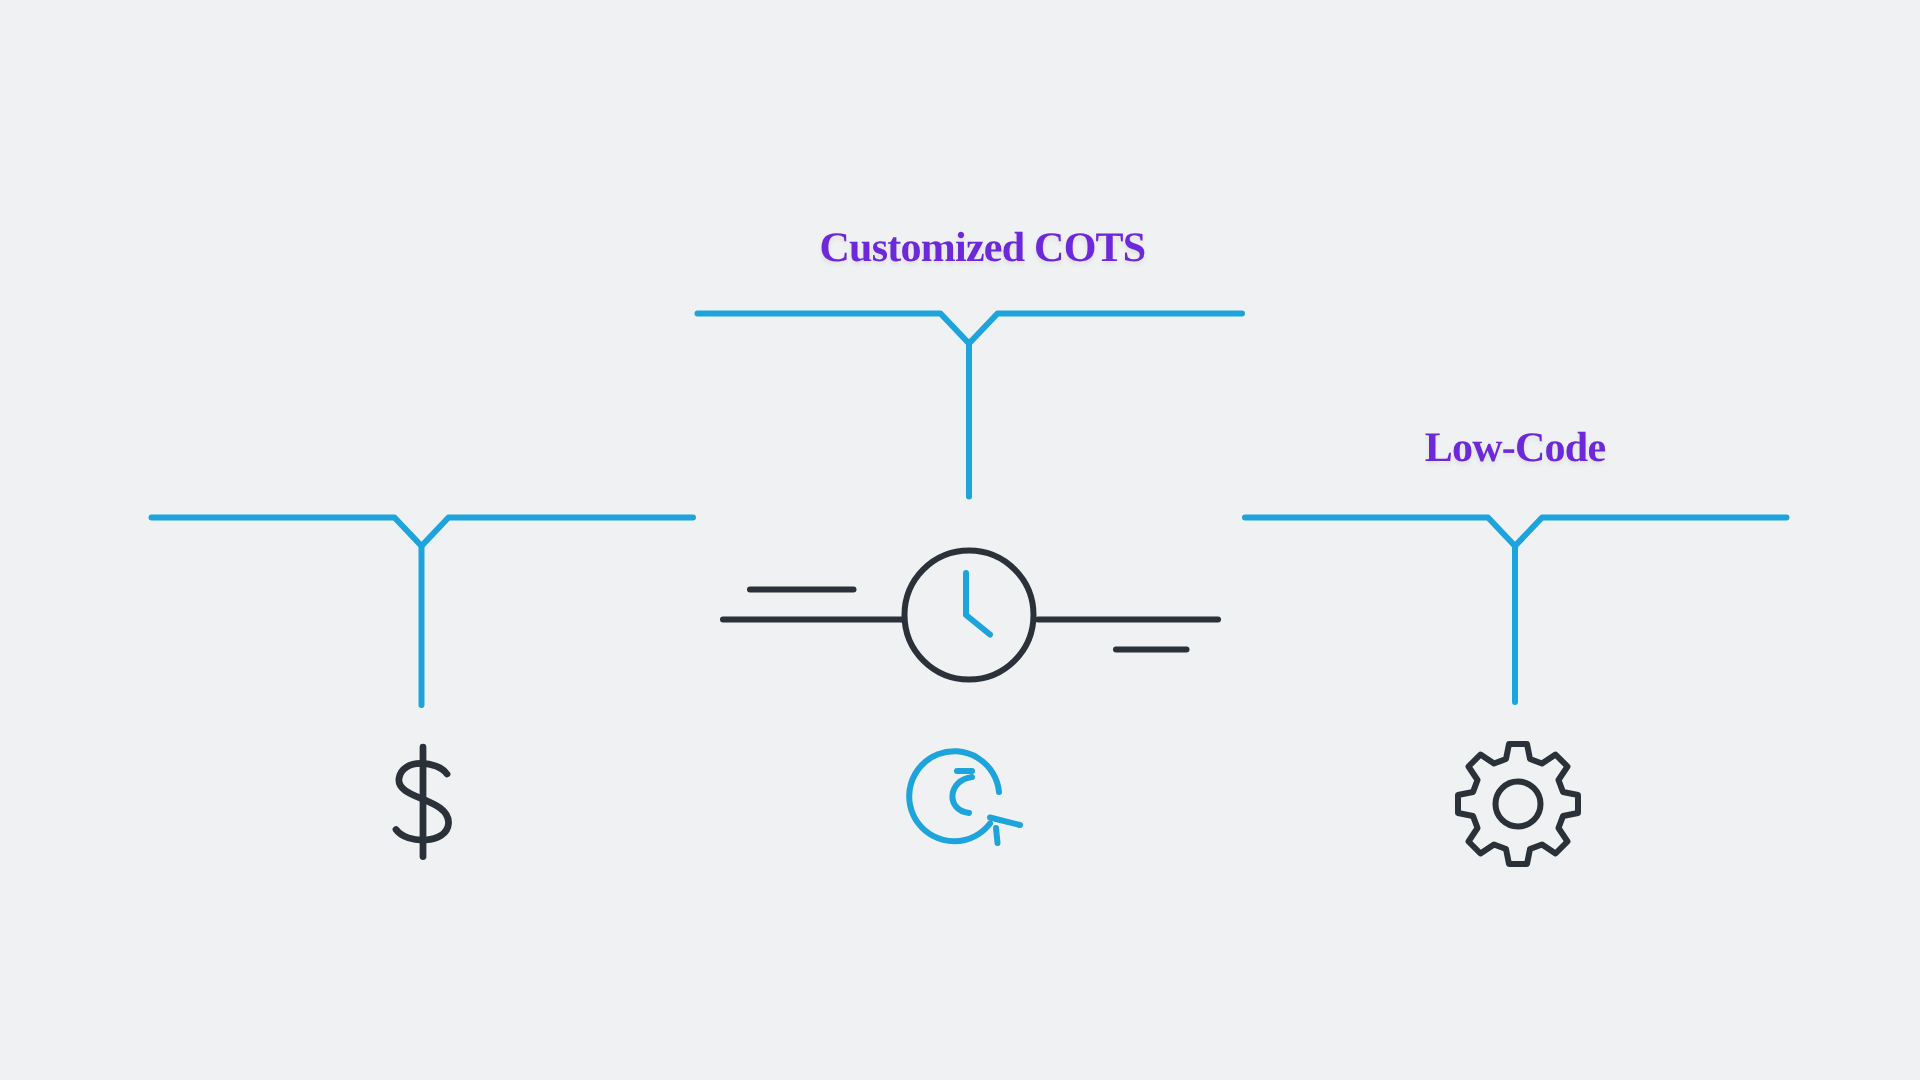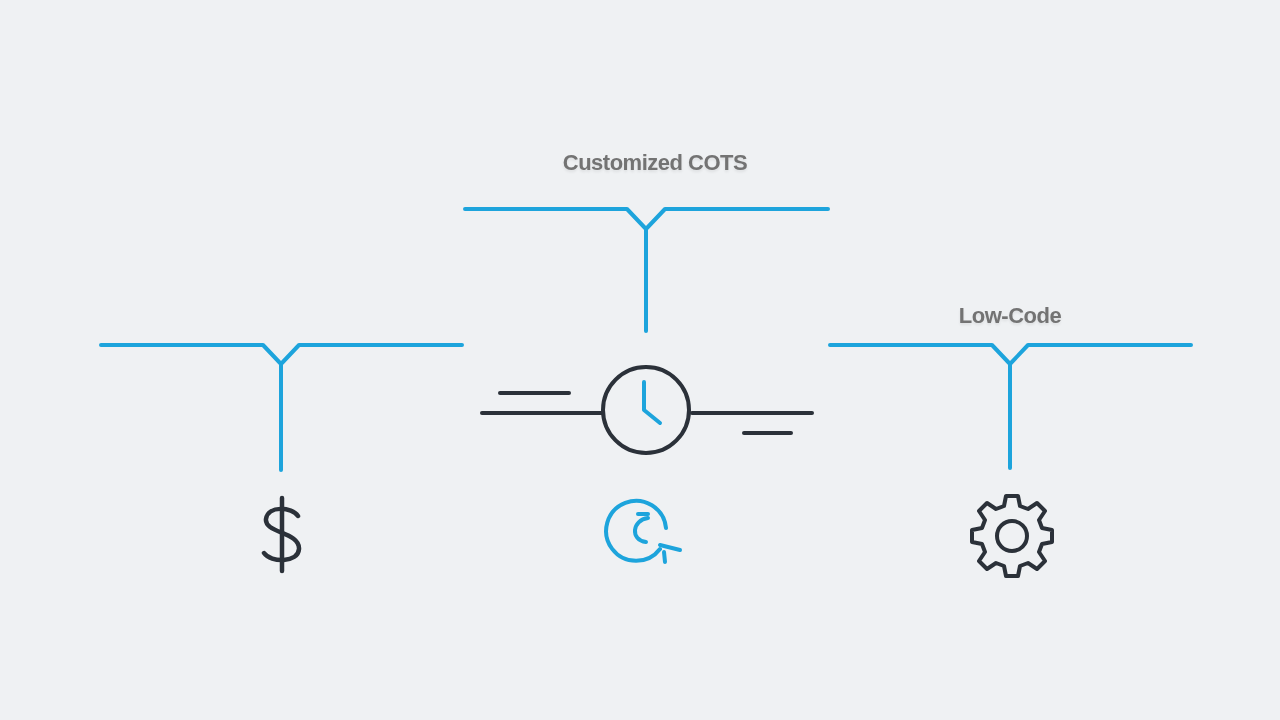--- a/index.html
+++ b/index.html
@@ -4,24 +4,24 @@
   <style>
     html, body {
       margin: 0; padding: 0;
       width: 1280px; height: 720px;
       background: #eff1f3;
       overflow: hidden;
     }
     .stage { position: relative; width: 1280px; height: 720px; }
     .label {
       position: absolute;
-      font-family: Liberation Sans, sans-serif;
+      font-family: Liberation Serif, serif;
       font-weight: bold;
-      color: #737373;
-      font-size: 22px;
+      color: #6d28d9;
+      font-size: 28px;
       letter-spacing: -0.5px;
       white-space: nowrap;
       transform: translateX(-50%);
       text-shadow: 0 2px 3px rgba(0,0,0,0.08);
     }
     svg.diagram { position: absolute; left: 0; top: 0; }
   </style>
 </head>
 <body>
 
@@ -68,15 +68,15 @@
       <path d="M664 552 L665 562"></path>
     </g>
 
     <g transform="translate(1012,536)" fill="none" stroke="#2b3139" stroke-width="4" stroke-linejoin="round">
       <path d="M-6 -40 H6 L8 -30 L16 -27 L25 -33 L33 -25 L27 -16 L30 -8 L40 -6 V6 L30 8 L27 16 L33 25 L25 33 L16 27 L8 30 L6 40 H-6 L-8 30 L-16 27 L-25 33 L-33 25 L-27 16 L-30 8 L-40 6 V-6 L-30 -8 L-27 -16 L-33 -25 L-25 -33 L-16 -27 L-8 -30 Z"></path>
       <circle cx="0" cy="0" r="15"></circle>
     </g>
   </svg>
 
   <div class="label" style="left:655px; top:150px;">Customized COTS</div>
-  <div class="label" style="left:1010px; top:283px;margin-top:20px;">Low-Code</div>
+  <div class="label" style="left:1010px; top:283px;">Low-Code</div>
 
 </div>
 
 </body></html>

